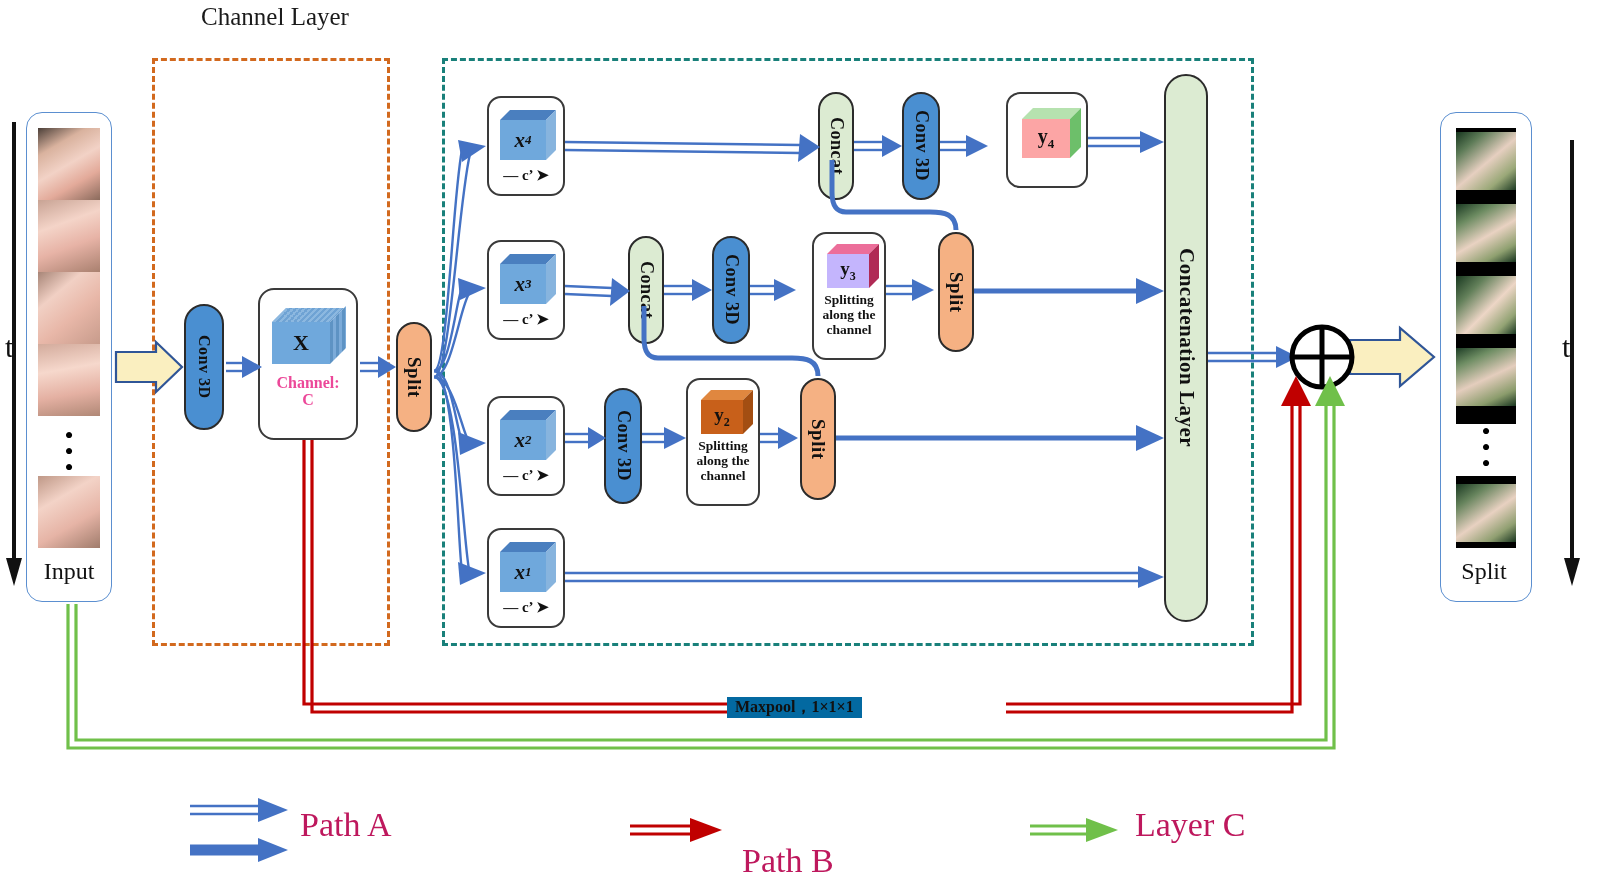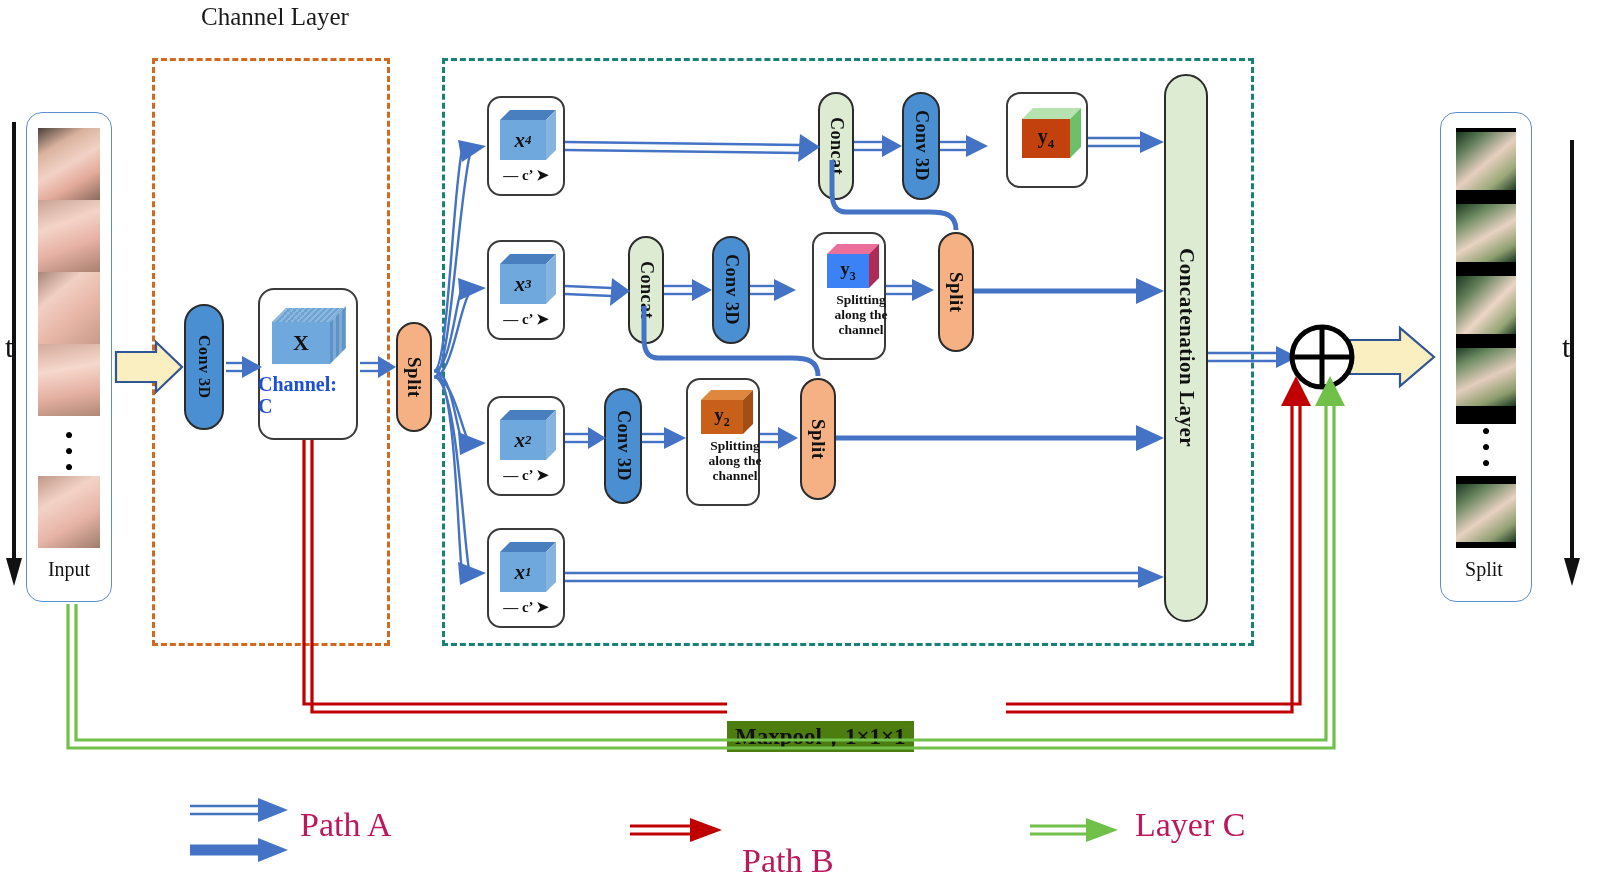--- a/index.html
+++ b/index.html
@@ -43,43 +43,43 @@
 
   .cube-label{font-family:"Liberation Serif", serif;}
 
   
   .cfoot{position:absolute;left:0;width:100%;text-align:center;
          font-family:"Liberation Serif", serif;font-weight:bold;font-size:15px;color:#111;}
 
   
   .ycap{position:absolute;left:0;width:100%;text-align:center;
         font-family:"Liberation Serif", serif;font-weight:bold;
-        font-size:13.5px;line-height:1.12;color:#111;padding-left:12px;}
-
-  
-  .chancap{position:absolute;left:0;width:100%;text-align:left;
+        font-size:13.5px;line-height:1.12;color:#111;}
+
+  
+  .chancap{position:absolute;left:0;width:100%;text-align:center;
            font-family:"Liberation Serif", serif;font-weight:bold;
-           font-size:20px;line-height:1.08;color:#1d4ed8;}
+           font-size:16px;line-height:1.08;color:#ec4899;}
 
   
   .iobox{position:absolute;border:1.6px solid #5B8FD0;border-radius:16px;
          background:#fff;box-sizing:border-box;}
-  .iolabel{position:absolute;width:100%;text-align:center;font-size:20px;color:#111;}
+  .iolabel{position:absolute;width:100%;text-align:center;font-size:24px;color:#111;}
   .filmstrip{position:absolute;overflow:hidden;}
   .frame{position:absolute;left:0;width:100%;background-size:cover;}
   .dots{position:absolute;width:100%;text-align:center;color:#000;
         font-size:26px;line-height:.62;letter-spacing:0;}
   .taxis{position:absolute;font-size:30px;color:#111;}
 
   
   .legend-item{position:absolute;font-size:34px;color:#be185d;}
 
   
   .maxpool{position:absolute;font-family:"Liberation Serif", serif;font-weight:bold;
-           font-size:23px;color:#111;background:#4d7c0f;padding:0 8px;white-space:nowrap;margin-top:24px;}
+           font-size:16px;color:#111;background:#0369a1;padding:0 8px;white-space:nowrap;}
 </style>
 </head>
 <body>
 
 <div class="stage">
 
   <div class="abs sec-title" style="left:140px;top:2px;width:270px;">
     <div>Channel Layer</div>
   </div>
 
@@ -137,21 +137,21 @@
   <div class="pill concat" style="left:818px;top:92px;width:36px;height:108px;">
     <span style="font-size:18px;">Concat</span>
   </div>
   <div class="pill conv" style="left:902px;top:92px;width:38px;height:108px;">
     <span style="font-size:18px;">Conv 3D</span>
   </div>
   <div class="card" style="left:1006px;top:92px;width:82px;height:96px;"></div>
   <div class="cube" style="left:1022px;top:108px;width:48px;height:50px;">
     <div class="top" style="left:0;top:0;width:48px;height:11px;background:#B6E2AF;transform:skewX(-45deg);transform-origin:bottom left;"></div>
     <div class="side" style="left:48px;top:11px;width:11px;height:39px;background:#6DBF6A;transform:skewY(-45deg);transform-origin:top left;"></div>
-    <div class="front cube-label" style="top:11px;height:39px;background:#c2410c;font-size:20px;font-style:normal;">
+    <div class="front cube-label" style="top:11px;height:39px;background:#fca5a5;font-size:20px;font-style:normal;">
       <b><span>y</span><sub style="font-size:13px;">4</sub></b>
     </div>
   </div>
 
   <div class="card" style="left:487px;top:240px;width:78px;height:100px;"></div>
   <div class="cube" style="left:500px;top:254px;width:46px;height:50px;">
     <div class="top" style="left:0;top:0;width:46px;height:10px;background:#4A7FBF;transform:skewX(-45deg);transform-origin:bottom left;"></div>
     <div class="side" style="left:46px;top:10px;width:10px;height:40px;background:#87B4DE;transform:skewY(-45deg);transform-origin:top left;"></div>
     <div class="front cube-label" style="top:10px;height:40px;background:#6FA8DC;font-size:21px;">
       <span>x</span>
@@ -163,21 +163,21 @@
   <div class="pill concat" style="left:628px;top:236px;width:36px;height:108px;">
     <span style="font-size:18px;">Concat</span>
   </div>
   <div class="pill conv" style="left:712px;top:236px;width:38px;height:108px;">
     <span style="font-size:18px;">Conv 3D</span>
   </div>
   <div class="card" style="left:812px;top:232px;width:74px;height:128px;"></div>
   <div class="cube" style="left:827px;top:244px;width:42px;height:44px;">
     <div class="top" style="left:0;top:0;width:42px;height:10px;background:#EC6E9A;transform:skewX(-45deg);transform-origin:bottom left;"></div>
     <div class="side" style="left:42px;top:10px;width:10px;height:34px;background:#B02A55;transform:skewY(-45deg);transform-origin:top left;"></div>
-    <div class="front cube-label" style="top:10px;height:34px;background:#3b82f6;font-size:19px;font-style:normal;color:#111;">
+    <div class="front cube-label" style="top:10px;height:34px;background:#c4b5fd;font-size:19px;font-style:normal;color:#111;">
       <b><span>y</span><sub style="font-size:12px;">3</sub></b>
     </div>
   </div>
   <div class="ycap" style="left:812px;top:292px;width:74px;">
     <div>Splitting</div>
     <div>along the</div>
     <div>channel</div>
   </div>
   <div class="pill split" style="left:938px;top:232px;width:36px;height:120px;">
     <span style="font-size:19px;">Split</span>

